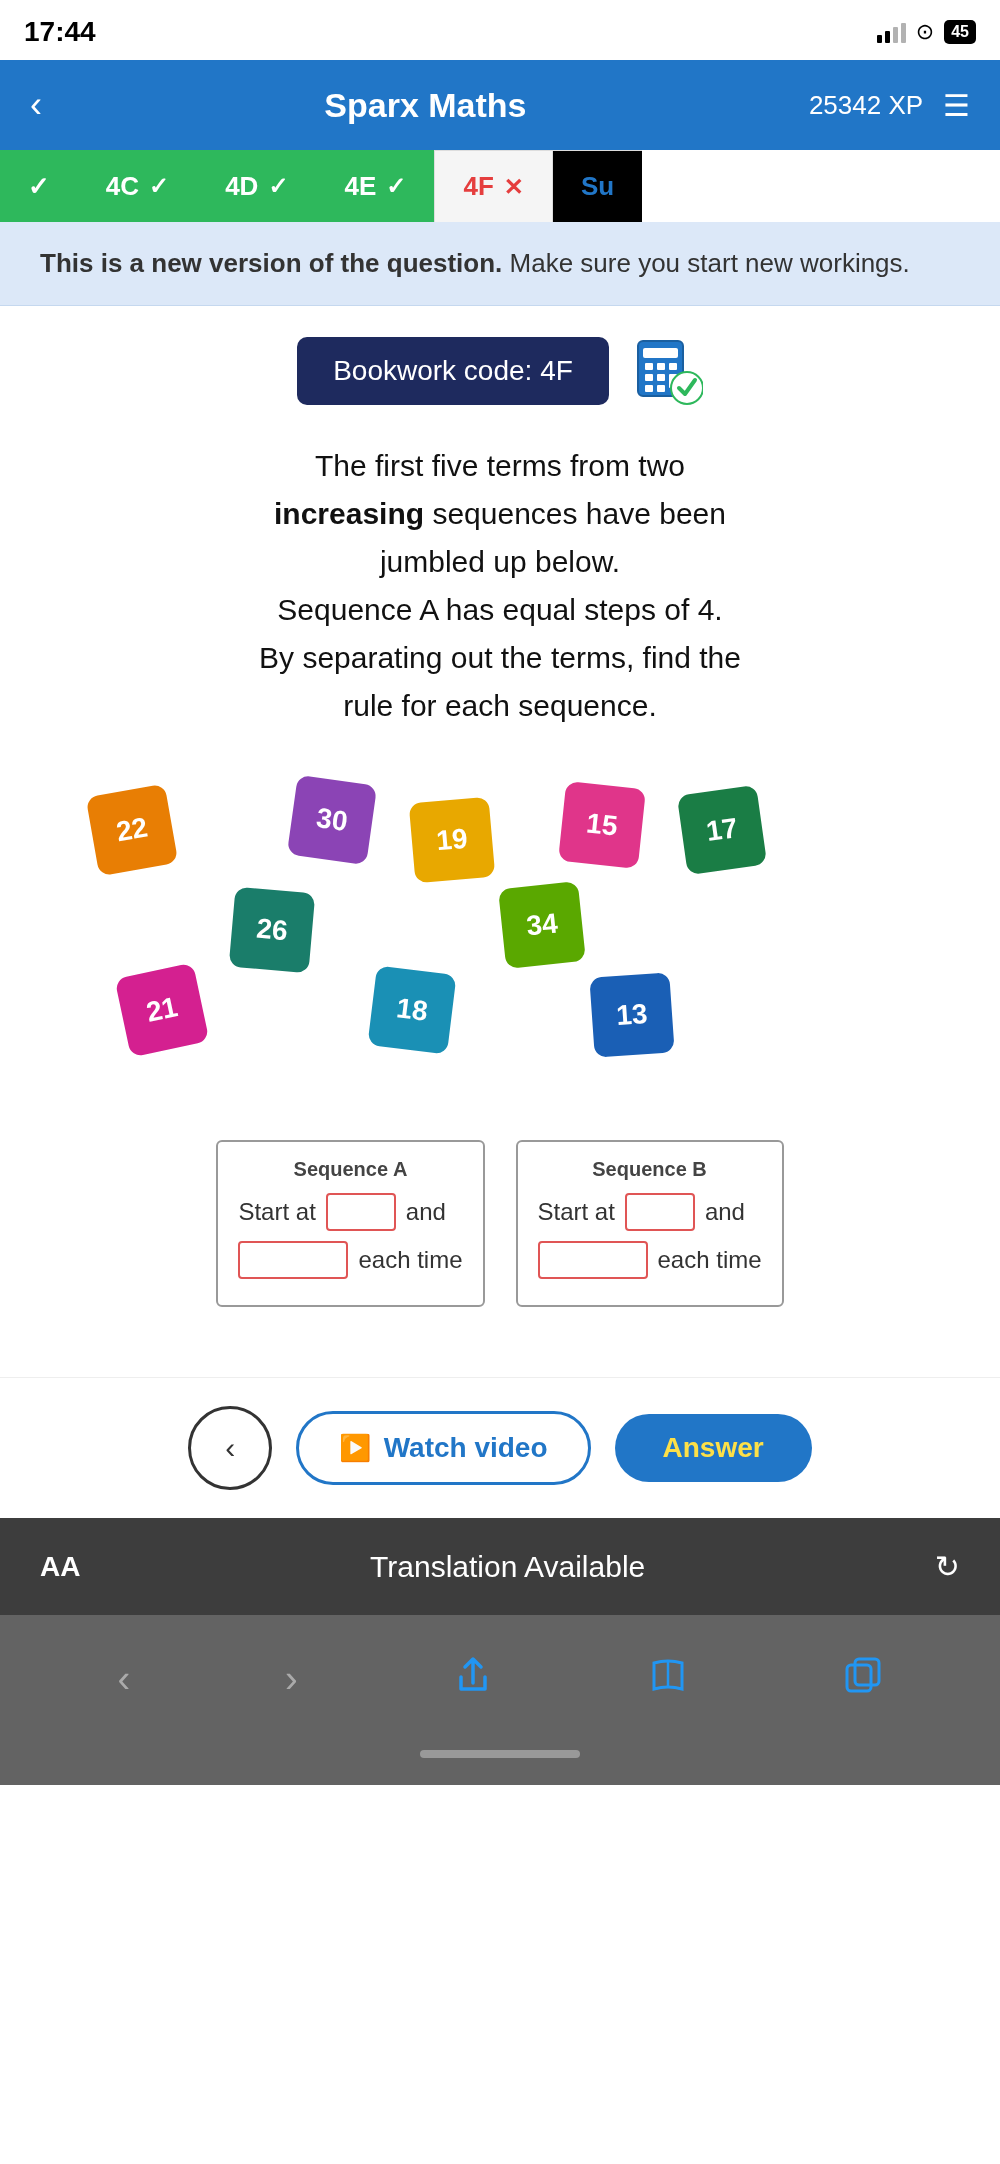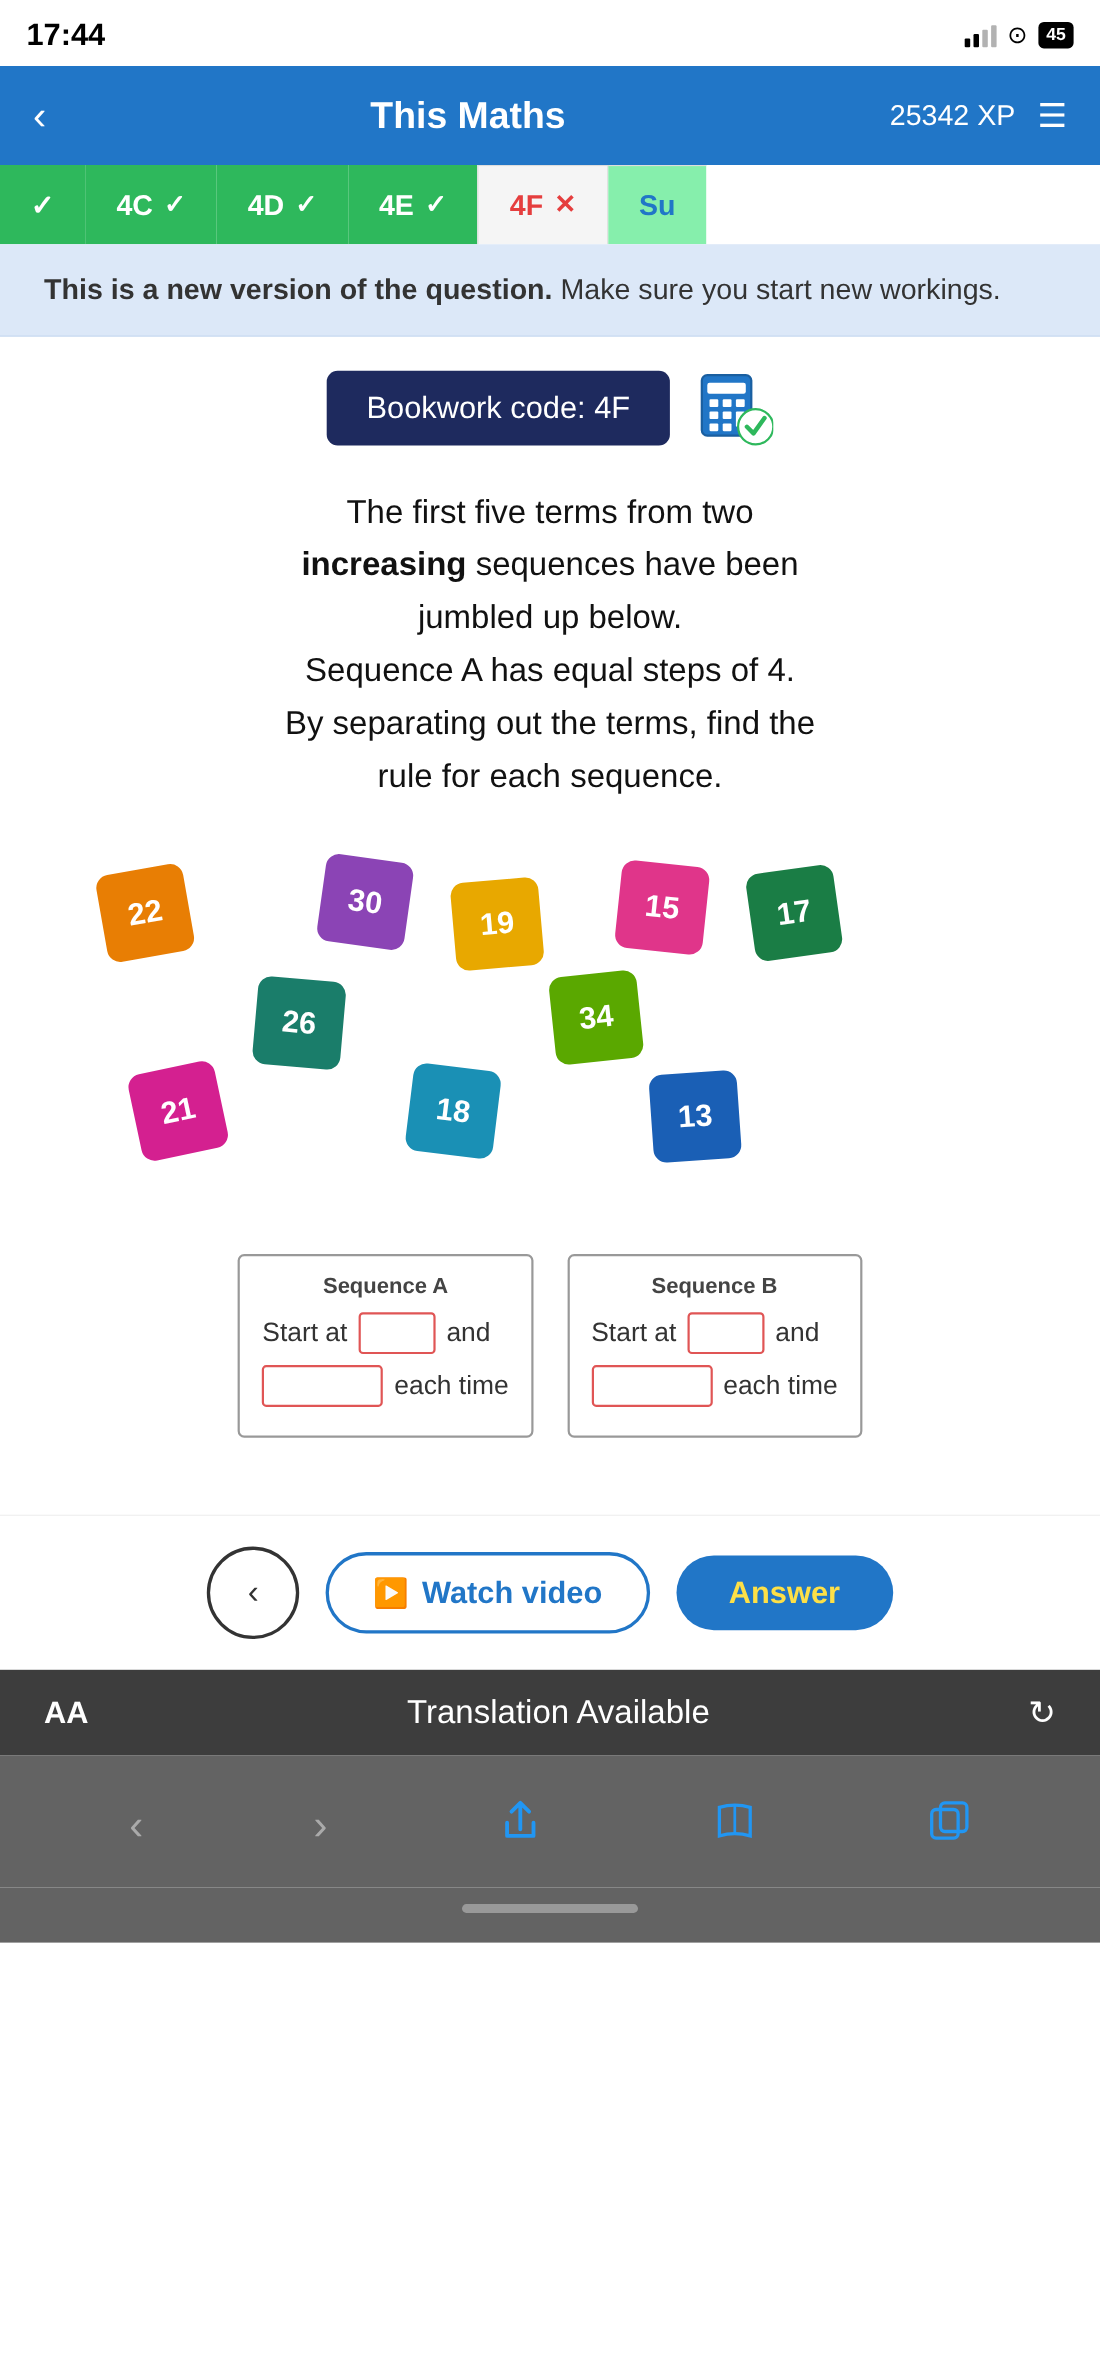--- a/index.html
+++ b/index.html
@@ -122,21 +122,21 @@
       color: #fff;
     }
     .tab-4f {
       background: #f5f5f5;
       color: #e53e3e;
       border-top: 1px solid #ddd;
       border-left: 1px solid #ddd;
       border-right: 1px solid #ddd;
     }
     .tab-su {
-      background: #86efac;
+      background: #000000;
       color: #2176c7;
       border-top: 1px solid #ddd;
     }
     .check-mark {
       font-size: 24px;
     }
     .x-mark {
       color: #e53e3e;
       font-size: 24px;
     }
@@ -302,21 +302,21 @@
 
     
     .translation-bar {
       background: #3d3d3d;
       color: #fff;
       display: flex;
       align-items: center;
       justify-content: space-between;
       padding: 22px 40px;
       font-size: 28px;
-      height: 78px;
+      height: 97px;
     }
     .translation-aa {
       font-weight: 700;
     }
     .translation-text {
       font-size: 30px;
       font-weight: 500;
     }
     .refresh-icon {
       font-size: 30px;
@@ -375,21 +375,21 @@
         <span></span>
         <span></span>
     </div>
     <span class="wifi-icon">⊙</span>
     <span class="battery">45</span>
   </div>
 </div>
 
 <div class="header">
   <span class="header-back">‹</span>
-  <span class="header-title">This Maths</span>
+  <span class="header-title">Sparx Maths</span>
   <div class="header-right">
     <span class="header-xp">25342 XP</span>
     <span class="header-menu">☰</span>
   </div>
 </div>
 
 <div class="tabs-row">
   <div class="tab tab-check">
     <span>✓</span>
   </div>

